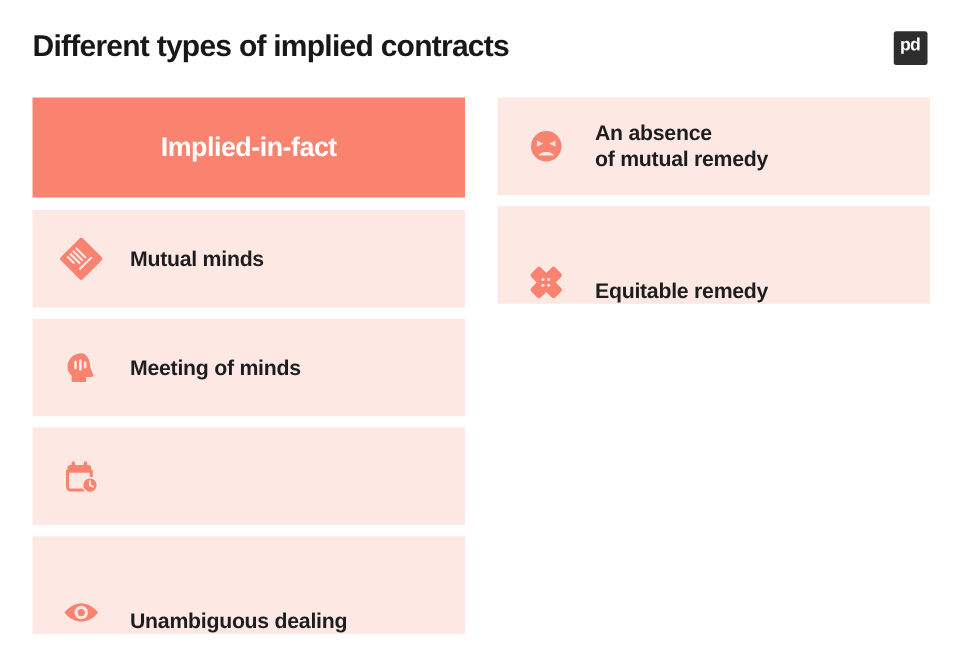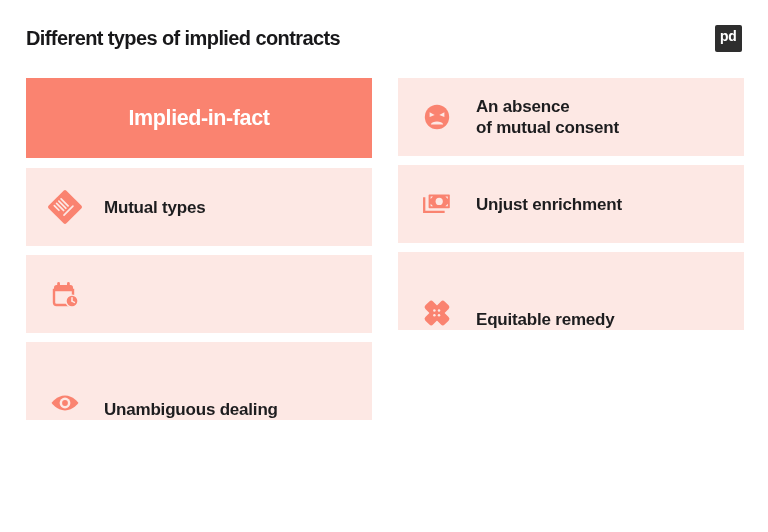--- a/index.html
+++ b/index.html
@@ -28,21 +28,21 @@
     left: 26px;
     top: 16px;
     width: 716px;
     height: 44px;
     display: flex;
     align-items: center;
     justify-content: space-between;
   }
 
   .page-title {
-    font-size: 20px;
+    font-size: 24px;
     font-weight: bold;
     color: #18181a;
     letter-spacing: -0.6px;
     line-height: 34px;
     white-space: nowrap;
     margin: 0;
     text-align: right;
   }
 
   .brand-logo {
@@ -162,23 +162,36 @@
                 <line x1="8.5" y1="14" x2="19" y2="14"></line>
                 <line x1="8.5" y1="17.2" x2="19" y2="17.2"></line>
                 <line x1="8.5" y1="20.4" x2="19" y2="20.4"></line>
                 <line x1="8.5" y1="23.6" x2="15" y2="23.6"></line>
               </g>
               <path d="M19.2 8.6 L25.5 8.6 L25.5 25.4 L19.2 25.4 Z" fill="#FA8370"></path>
               <line x1="22" y1="10.8" x2="22" y2="23.4" stroke="#FDE8E4" stroke-width="1.7" stroke-linecap="round"></line>
             </g>
           </svg>
         </span>
-        <span class="card-label">Mutual types</span>
-      </div>
-
+        <span class="card-label">Mutual minds</span>
+      </div>
+
+      <div class="card">
+        <span class="card-icon">
+          <svg width="34" height="34" viewBox="0 0 34 34" aria-hidden="true">
+            <path d="M17.2 5.5 C10.8 5.5 6 10.3 6 16.3 C6 19.4 7.3 21.9 9.4 23.6 L9.4 28.5 L20.8 28.5 L20.8 24.6 L25.2 24.6 C26.3 24.6 27 23.8 26.6 22.8 L24.3 17.2 C24.0 10.6 21.4 5.5 17.2 5.5 Z" fill="#FA8370"></path>
+            <g stroke="#FDE8E4" stroke-width="2.1" stroke-linecap="round">
+              <line x1="12.4" y1="12.6" x2="12.4" y2="17.4"></line>
+              <line x1="16.3" y1="11.4" x2="16.3" y2="18.6"></line>
+              <line x1="20.1" y1="13.2" x2="20.1" y2="16.8"></line>
+            </g>
+          </svg>
+        </span>
+        <span class="card-label">Meeting of minds</span>
+      </div>
 
       <div class="card">
         <span class="card-icon">
           <svg width="34" height="34" viewBox="0 0 34 34" aria-hidden="true">
             <path d="M6 10.5 A2.5 2.5 0 0 1 8.5 8 L22.5 8 A2.5 2.5 0 0 1 25 10.5 L25 13 L6 13 Z" fill="#FA8370"></path>
             <path d="M6 13 L25 13 L25 25.5 A2.5 2.5 0 0 1 22.5 28 L8.5 28 A2.5 2.5 0 0 1 6 25.5 Z" fill="none" stroke="#FA8370" stroke-width="2.4"></path>
             <rect x="9.2" y="5" width="2.8" height="5.6" rx="1.4" fill="#FA8370"></rect>
             <rect x="19" y="5" width="2.8" height="5.6" rx="1.4" fill="#FA8370"></rect>
             <circle cx="24" cy="24" r="6.6" fill="#FDE8E4"></circle>
             <circle cx="24" cy="24" r="5.3" fill="#FA8370"></circle>
@@ -209,37 +222,23 @@
       <div class="card">
         <span class="card-icon">
           <svg width="34" height="34" viewBox="0 0 34 34" aria-hidden="true">
             <circle cx="17" cy="17" r="12.2" fill="#FA8370"></circle>
             <path d="M9.6 12.3 L14.7 14.9 L9.6 17.1 Z" fill="#FDE8E4"></path>
             <path d="M24.4 12.3 L19.3 14.9 L24.4 17.1 Z" fill="#FDE8E4"></path>
             <path d="M10.8 24.4 C12.0 20.6 22.0 20.6 23.2 24.4 Z" fill="#FDE8E4"></path>
           </svg>
         </span>
         <span class="card-label">An absence
-of mutual consent</span>
-      </div>
-
-      <div class="card">
-        <span class="card-icon">
-          <svg width="34" height="34" viewBox="0 0 34 34" aria-hidden="true">
-            <path d="M4.2 11.5 L4.2 24.8 L23.5 24.8" fill="none" stroke="#FA8370" stroke-width="2.3" stroke-linecap="square"></path>
-            <rect x="8.6" y="7.6" width="21.2" height="13.6" rx="0.8" fill="#FA8370"></rect>
-            <circle cx="19.2" cy="14.4" r="3.6" fill="#FDE8E4"></circle>
-            <path d="M10.6 9.6 L13.0 9.6 L10.6 12.0 Z" fill="#FDE8E4"></path>
-            <path d="M27.8 9.6 L25.4 9.6 L27.8 12.0 Z" fill="#FDE8E4"></path>
-            <path d="M10.6 19.2 L13.0 19.2 L10.6 16.8 Z" fill="#FDE8E4"></path>
-            <path d="M27.8 19.2 L25.4 19.2 L27.8 16.8 Z" fill="#FDE8E4"></path>
-          </svg>
-        </span>
-        <span class="card-label">Unjust enrichment</span>
-      </div>
+of mutual remedy</span>
+      </div>
+
 
       <div class="card">
         <span class="card-icon">
           <svg width="34" height="34" viewBox="0 0 34 34" aria-hidden="true">
             <g transform="rotate(45 17 17)">
               <rect x="3.4" y="11.6" width="27.2" height="10.8" rx="2.6" fill="#FA8370"></rect>
             </g>
             <g transform="rotate(-45 17 17)">
               <rect x="3.4" y="11.6" width="27.2" height="10.8" rx="2.6" fill="#FA8370"></rect>
             </g>

